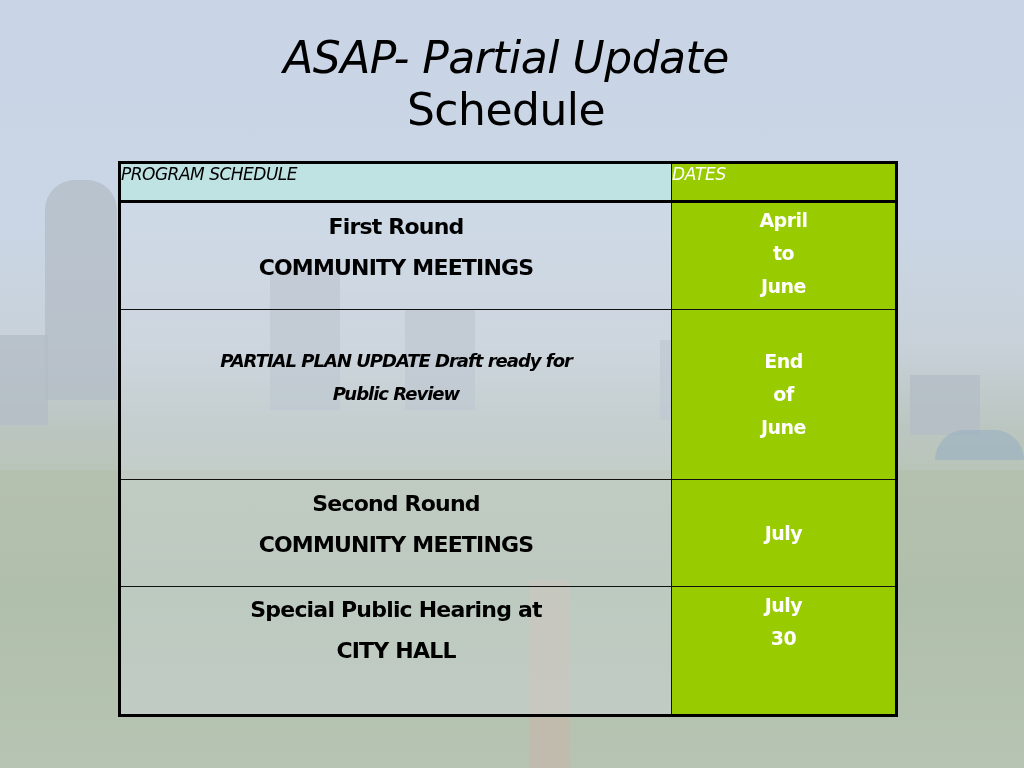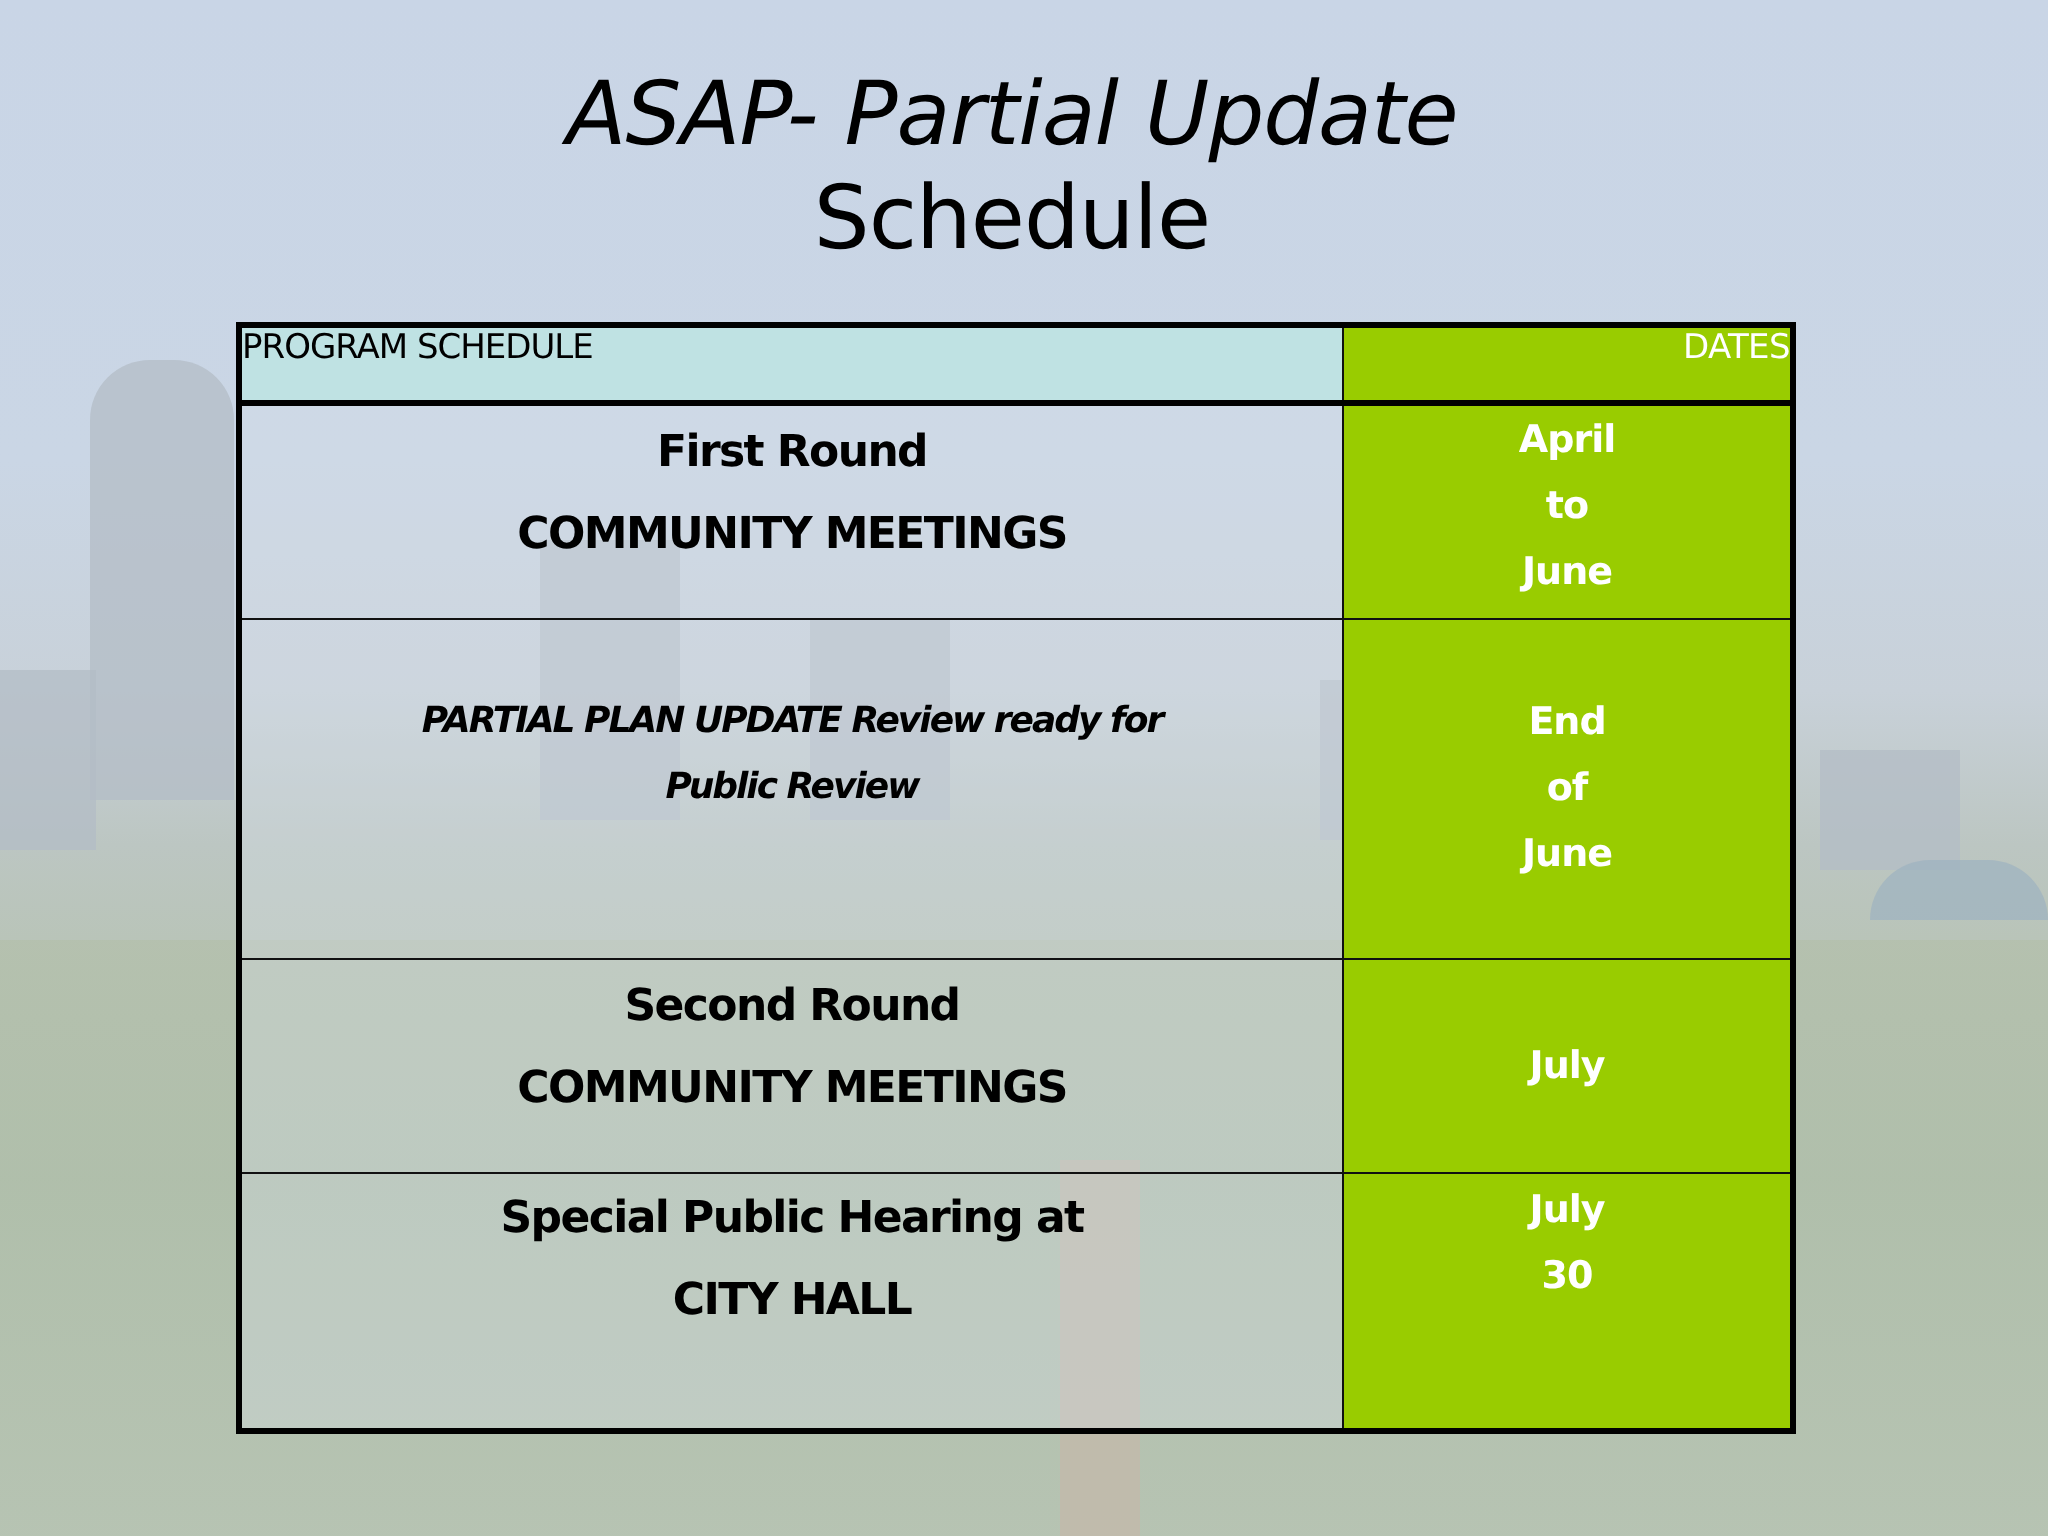--- a/index.html
+++ b/index.html
@@ -26,23 +26,23 @@
   .title .t1 { font-style:italic; }
 
   table.schedule {
     position:absolute; left:118px; top:161px; width:780px; z-index:2;
     border-collapse:collapse; border:3px solid #000;
     font-family: "DejaVu Sans", sans-serif;
   }
   table.schedule td, table.schedule th { border:1px solid #111; padding:0; vertical-align:top; }
   th.h-left { background:#bfe2e3; text-align:left; font-size:17px; font-weight:normal;
     color:#000; height:36px; padding-left:16px; vertical-align:middle; letter-spacing:-0.5px; width:550px; }
-  th.h-right { background:#99cc00; color:#fff; font-size:17px; font-weight:normal; text-align:right;
+  th.h-right { background:#99cc00; color:#fff; font-size:17px; font-weight:normal; text-align:left;
     vertical-align:middle; letter-spacing:-0.3px; }
-  tr.hdr th { border-bottom:3px solid #000; }
+  tr.hdr th { border-bottom:3px solid #000;font-style:italic; }
   td.prog { background:rgba(214,223,231,0.35); text-align:center; color:#000; }
   td.date { background:#99cc00; color:#fff; text-align:center; font-size:19px; font-weight:bold;
     line-height:33px; letter-spacing:-0.5px;margin-left:10px; }
   .big { font-size:22px; font-weight:bold; line-height:41px; letter-spacing:-0.8px; }
   .ital { font-size:18px; font-weight:bold; font-style:italic; line-height:33px; letter-spacing:-1px; }
   .r1 td { height:103px; } .r1 .prog { padding-top:3px; } .r1 .date { padding-top:1px; }
   .r2 td { height:134px; } .r2 .prog { padding-top:34px; } .r2 .date { padding-top:35px; }
   .r3 td { height:103px;text-align:center; } .r3 .prog { padding-top:3px; } .r3 .date { vertical-align:middle; }
   .r4 td { height:68px; } .r4 .prog { padding-top:1px; } .r4 .date { padding-top:1px; }
   .r5 td { height:125px; } .r5 .prog { padding-top:2px; } .r5 .date { padding-top:2px; }
@@ -80,21 +80,21 @@
       <span class="line">COMMUNITY MEETINGS</span>
     </td>
     <td class="date">
       <span class="line">April</span>
       <span class="line">to</span>
       <span class="line">June</span>
     </td>
   </tr>
   <tr class="r2">
     <td class="prog ital">
-      <span class="line">PARTIAL PLAN UPDATE Review ready for</span>
+      <span class="line">PARTIAL PLAN UPDATE Draft ready for</span>
       <span class="line">Public Review</span>
     </td>
     <td class="date">
       <span class="line">End</span>
       <span class="line">of</span>
       <span class="line">June</span>
     </td>
   </tr>
   <tr class="r3">
     <td class="prog big">

